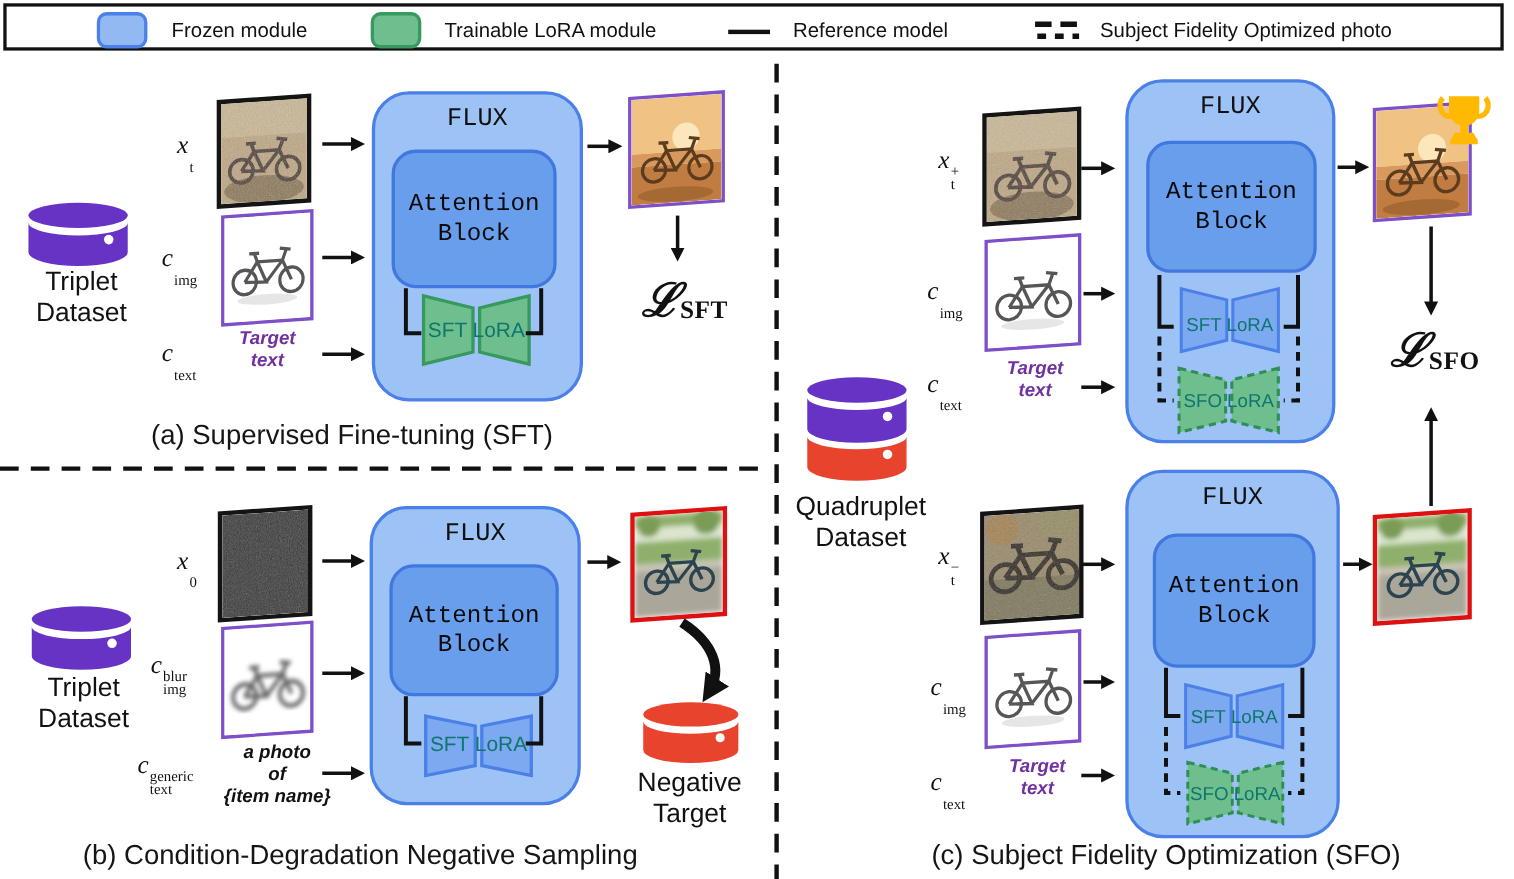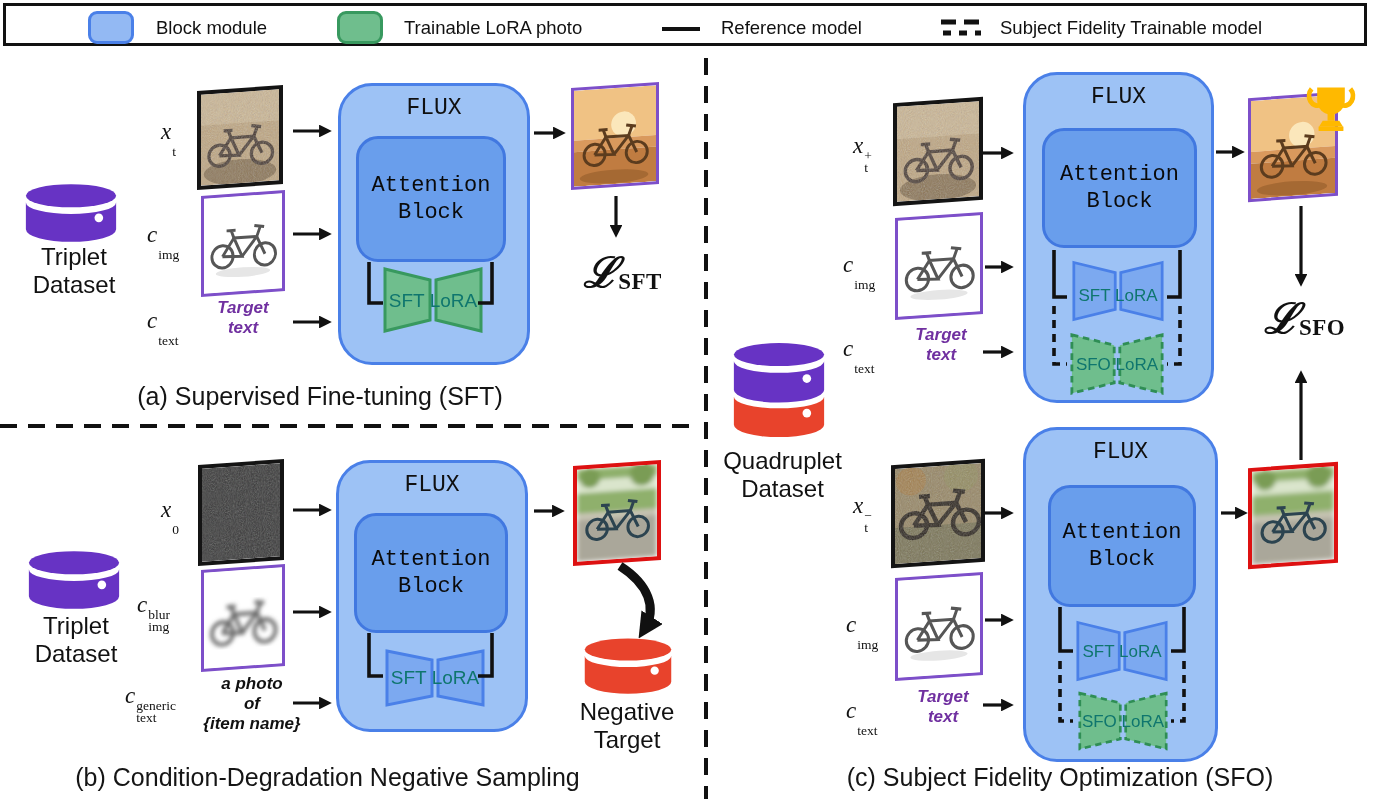--- a/index.html
+++ b/index.html
@@ -75,30 +75,30 @@
           <path d="M0 0 L10 5 L0 10 Z" fill="#111"></path>
         </marker>
     <marker id="ahBig" viewBox="0 0 10 10" refX="6" refY="5" markerWidth="2.8" markerHeight="2.8" orient="auto">
           <path d="M0 0 L10 5 L0 10 Z" fill="#111"></path>
         </marker>
   </defs>
 </svg>
 
 <div id="legend">
   <div class="swatch sw-blue" style="left:82px"></div>
-  <div class="lg-label" style="left:150px">Block module</div>
+  <div class="lg-label" style="left:150px">Frozen module</div>
   <div class="swatch sw-green" style="left:331px"></div>
-  <div class="lg-label" style="left:398px">Trainable LoRA photo</div>
+  <div class="lg-label" style="left:398px">Trainable LoRA module</div>
   <div class="lineicon" style="left:656px"></div>
   <div class="lg-label" style="left:715px">Reference model</div>
   <svg style="position:absolute;left:934px;top:12px" width="42" height="20">
     <line x1="1" y1="4" x2="41" y2="4" stroke="#111" stroke-width="5" stroke-dasharray="15 8"></line>
     <line x1="1" y1="15" x2="41" y2="15" stroke="#111" stroke-width="5" stroke-dasharray="8 8" stroke-dashoffset="-2"></line>
   </svg>
-  <div class="lg-label" style="left:994px">Subject Fidelity Trainable model</div>
+  <div class="lg-label" style="left:994px">Subject Fidelity Optimized photo</div>
 </div>
 
 <svg class="abs" style="left:23px;top:183px" width="96" height="62" viewBox="0 0 100 64">
   <ellipse cx="50" cy="13" rx="47" ry="12" fill="#6733C4"></ellipse>
   <path d="M3 20 A47 12 0 0 0 97 20 L97 48 A47 13 0 0 1 3 48 Z" fill="#6733C4"></path>
   <circle cx="79" cy="36" r="4.5" fill="#fff"></circle>
 </svg>
 <div class="ds-label" style="left:8px;top:243px;width:132px">
   <div>Triplet</div>
       <div>Dataset</div>

